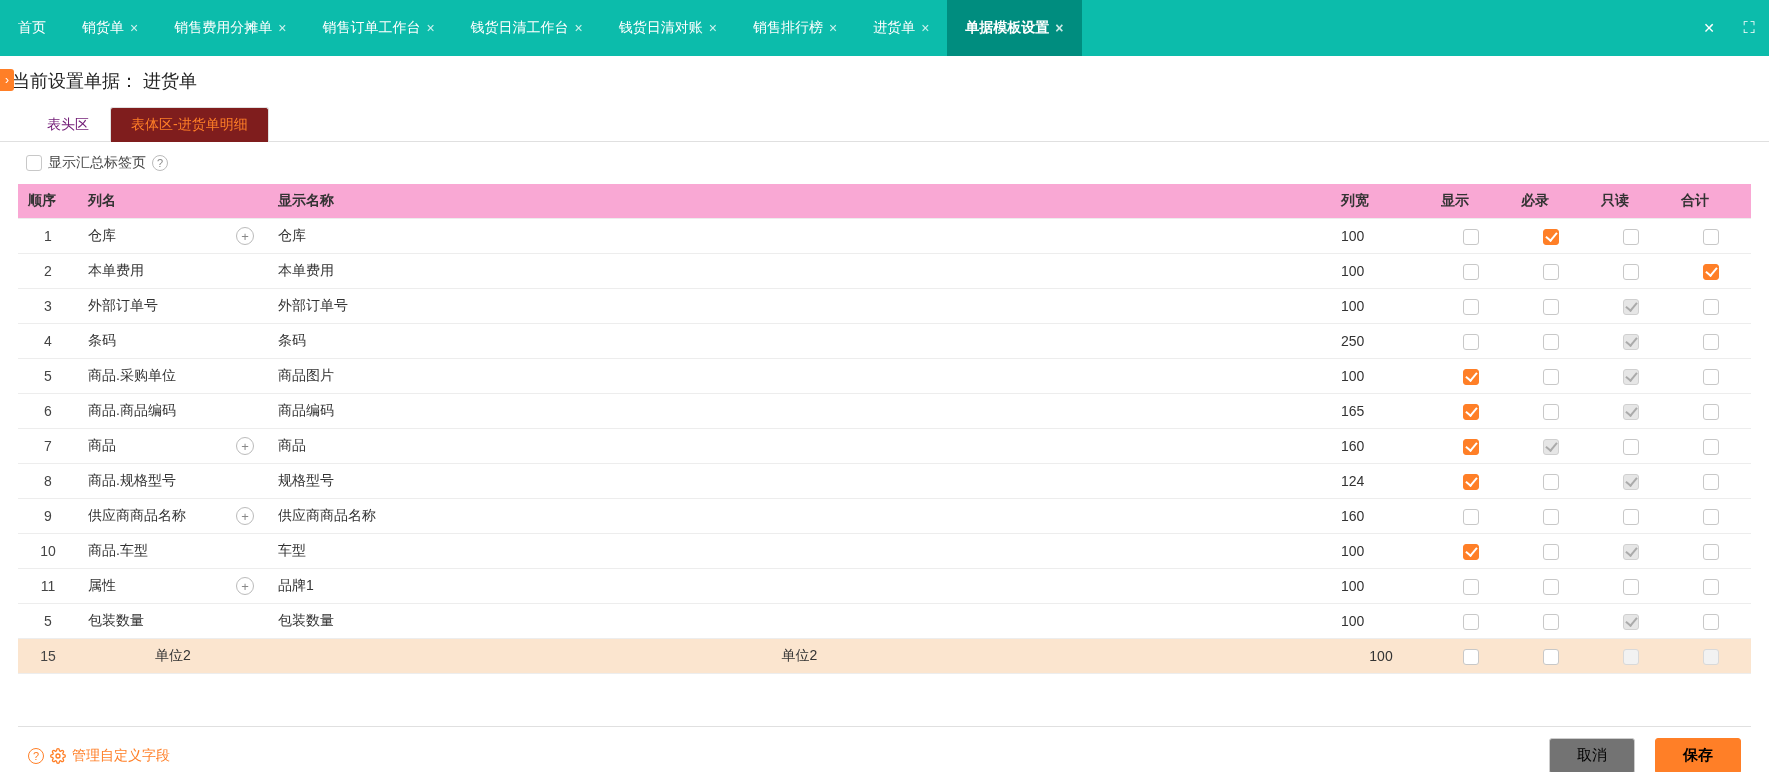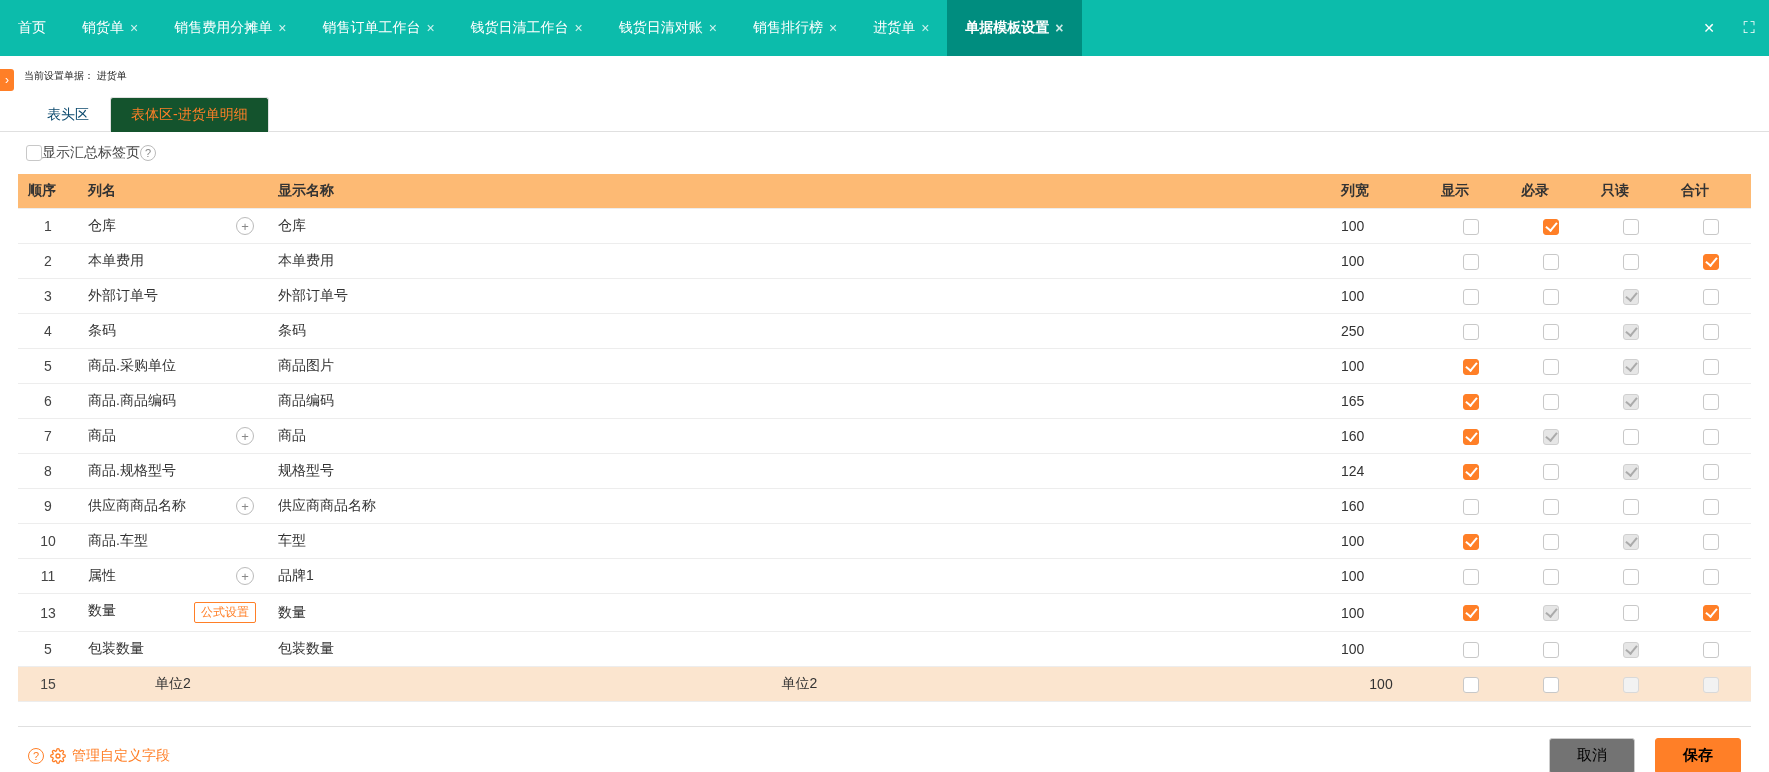--- a/index.html
+++ b/index.html
@@ -78,50 +78,51 @@
     display: flex;
     align-items: center;
     justify-content: center;
     font-size: 12px;
     border-radius: 0 3px 3px 0;
     cursor: pointer;
     z-index: 5;
   }
 
   .context-line {
-    padding: 13px 0 13px 24px;
-    font-size: 10px;
+    padding: 13px 0 13px 12px;
+    font-size: 18px;
     color: #222;
   }
 
   .subtabs {
     display: flex;
     padding-left: 26px;
     border-bottom: 1px solid var(--border);
   }
   .subtab {
     padding: 8px 20px;
     cursor: pointer;
     font-size: 14px;
-    color: #0c4a6e;
+    color: #701a75;
     border: 1px solid transparent;
     border-bottom: none;
     position: relative;
     top: 1px;
   }
   .subtab.active {
     color: var(--orange-light);
     border-color: var(--border);
-    background: #14532d;
+    background: #7f1d1d;
     border-radius: 3px 3px 0 0;
   }
 
   .summary-row {
     display: flex;
     align-items: center;
+    gap: 6px;
     padding: 12px 0 12px 26px;
     font-size: 14px;
     color: #444;
   }
   .summary-row .help {
     display: inline-flex;
     width: 16px; height: 16px;
     border: 1px solid #bbb;
     border-radius: 50%;
     font-size: 11px;
@@ -151,21 +152,21 @@
     text-align: left;
     padding: 8px 10px;
     border-bottom: 1px solid var(--row-border);
     font-size: 14px;
     height: 32px;
     white-space: nowrap;
     overflow: hidden;
     text-overflow: ellipsis;
   }
   table.grid thead th {
-    background: #fdba74;
+    background: #f9a8d4;
     font-weight: 600;
     position: sticky;
     top: 0;
     z-index: 2;
   }
   .col-seq   { width: 60px; text-align: center;}
   .col-name  { width: 190px; }
   .col-disp  { width: auto; }
   .col-wd    { width: 100px; }
   .col-cb    { width: 80px; text-align: center;}
@@ -483,30 +484,20 @@
             <td class="col-seq">11</td>
             <td class="col-name"><span>属性</span><span class="plus-btn">+</span></td>
             <td class="col-disp">品牌1</td>
             <td class="col-wd">100</td>
             <td class="col-cb"><span class="cb"></span></td>
             <td class="col-cb"><span class="cb"></span></td>
             <td class="col-cb"><span class="cb"></span></td>
             <td class="col-cb"><span class="cb"></span></td>
           </tr>
           <tr>
-            <td class="col-seq">13</td>
-            <td class="col-name"><span>数量</span><span class="formula-btn">公式设置</span></td>
-            <td class="col-disp">数量</td>
-            <td class="col-wd">100</td>
-            <td class="col-cb"><span class="cb checked"></span></td>
-            <td class="col-cb"><span class="cb disabled checked"></span></td>
-            <td class="col-cb"><span class="cb"></span></td>
-            <td class="col-cb"><span class="cb checked"></span></td>
-          </tr>
-          <tr>
             <td class="col-seq">5</td>
             <td class="col-name"><span>包装数量</span></td>
             <td class="col-disp">包装数量</td>
             <td class="col-wd">100</td>
             <td class="col-cb"><span class="cb"></span></td>
             <td class="col-cb"><span class="cb"></span></td>
             <td class="col-cb"><span class="cb disabled checked"></span></td>
             <td class="col-cb"><span class="cb"></span></td>
           </tr>
           <tr class="highlight">

